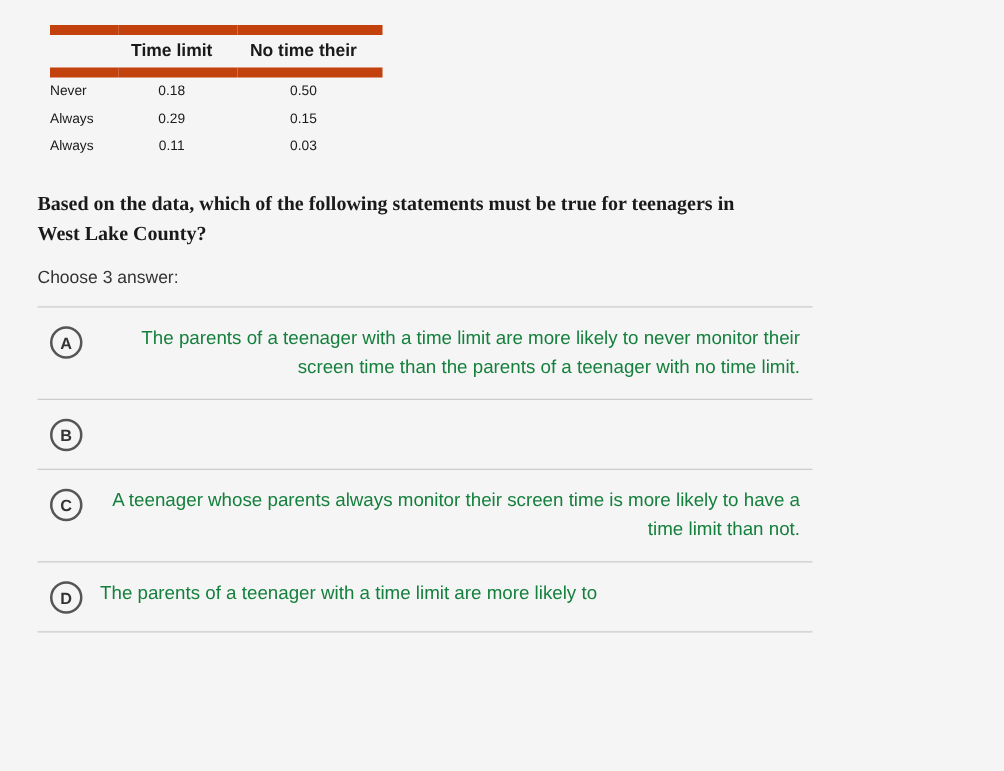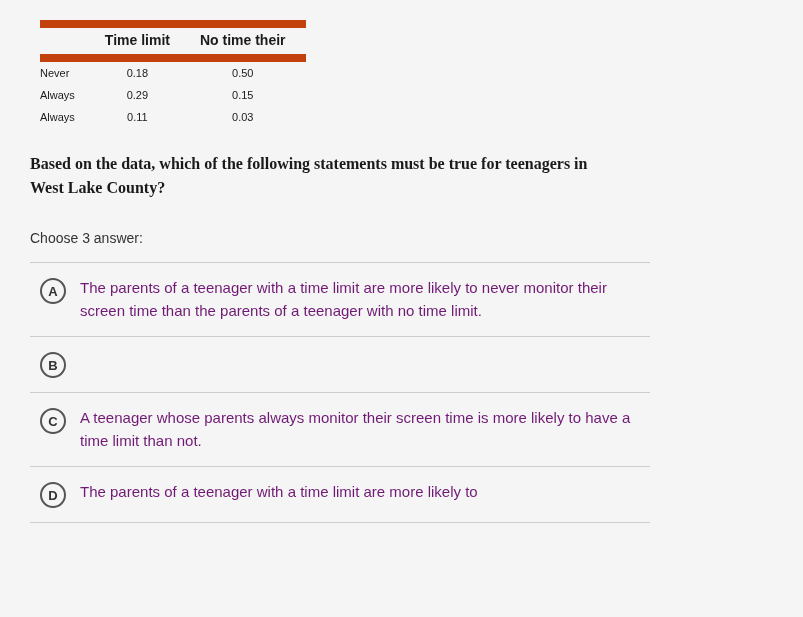--- a/index.html
+++ b/index.html
@@ -61,21 +61,21 @@
     }
 
     .divider-bottom {
       border-bottom: 1px solid #999;
     }
 
     .question-text {
       font-size: 16px;
       font-weight: bold;
       line-height: 1.5;
-      margin-bottom: 30px;
+      margin-bottom: 13px;
       max-width: 580px;
     }
 
     .choose-label {
       font-size: 14px;
       font-weight: normal;
       font-family: Arial, sans-serif;
       margin-bottom: 16px;
       color: #333;
     }
@@ -113,21 +113,22 @@
       flex-shrink: 0;
       margin-top: 1px;
       color: #333;
       background: #f5f5f5;
     }
 
     .option-text {
       font-size: 15px;
       line-height: 1.5;
       font-family: Arial, sans-serif;
-      color: #701a75;
+      color: #15803d;
+      text-align: right;
     }
   </style>
 </head>
 <body>
 
 <div class="table-container">
   <table>
     <thead>
       <tr class="divider-top">
         <th></th>

